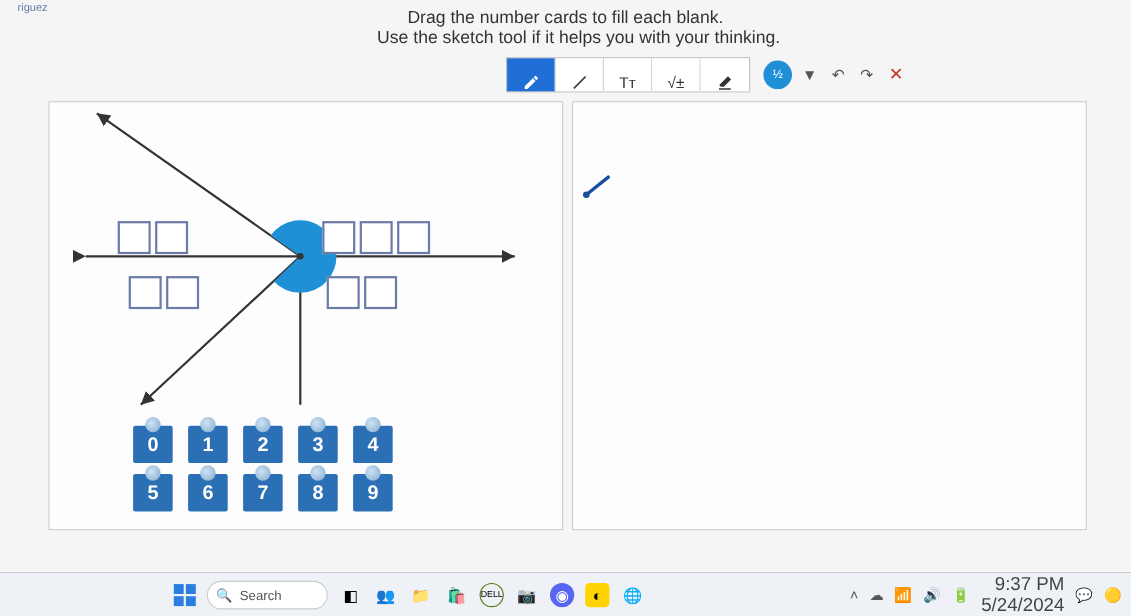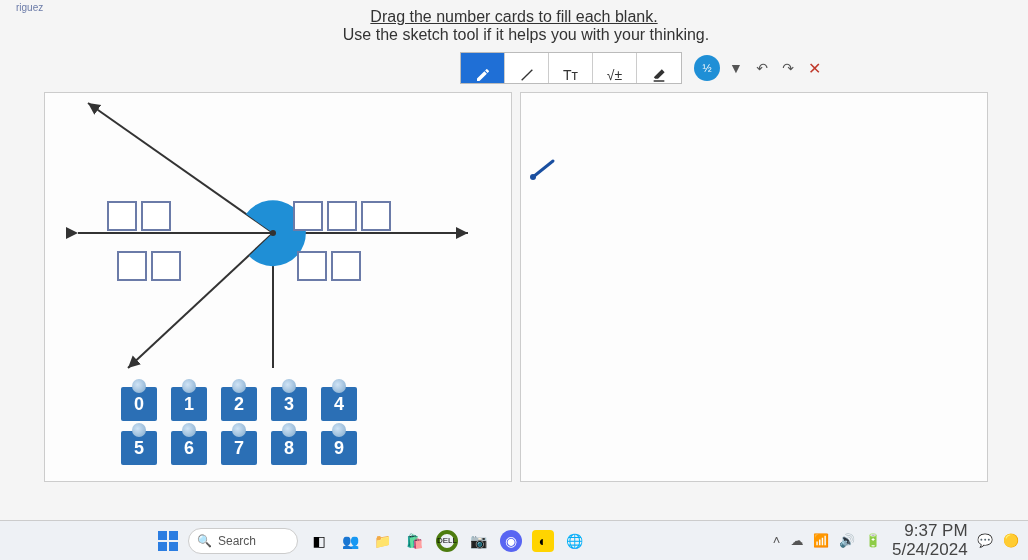--- a/index.html
+++ b/index.html
@@ -18,21 +18,21 @@
     color: #6b7ba8;
     padding: 2px 16px;
   }
   .header {
     text-align: center;
     padding-top: 8px;
     padding-bottom: 6px;
     font-size: 16px;
     color: #333;
   }
-  .header .line1 { display:block;text-decoration:underline; }
+  .header .line1 { display:block; }
   .header .line2 { display:block;padding-left:24px; }
 
   .toolbar-row {
     display: flex;
     align-items: center;
     justify-content: flex-start;
     padding-left: 460px;
     gap: 0;
     height: 36px;
     margin-bottom: 6px;
@@ -310,21 +310,21 @@
         <div></div>
     </div>
     <div class="search-box">
       <span>🔍</span>
       <span>Search</span>
     </div>
     <div class="tb-icon">◧</div>
     <div class="tb-icon" style="color:#4b53bc;">👥</div>
     <div class="tb-icon">📁</div>
     <div class="tb-icon">🛍️</div>
-    <div class="tb-icon" style="border:4px solid #4d7c0f;border-radius:50%;font-size:8px;">DELL</div>
+    <div class="tb-icon" style="border:1px solid #4d7c0f;border-radius:50%;font-size:8px;">DELL</div>
     <div class="tb-icon">📷</div>
     <div class="tb-icon" style="background:#5865F2;color:#fff;border-radius:50%;">◉</div>
     <div class="tb-icon" style="background:#ffd400;">◐</div>
     <div class="tb-icon" style="color:#0078d4;">🌐</div>
   </div>
   <div class="tray">
     <span class="tray-icon">˄</span>
     <span class="tray-icon">☁</span>
     <span class="tray-icon">📶</span>
     <span class="tray-icon">🔊</span>

